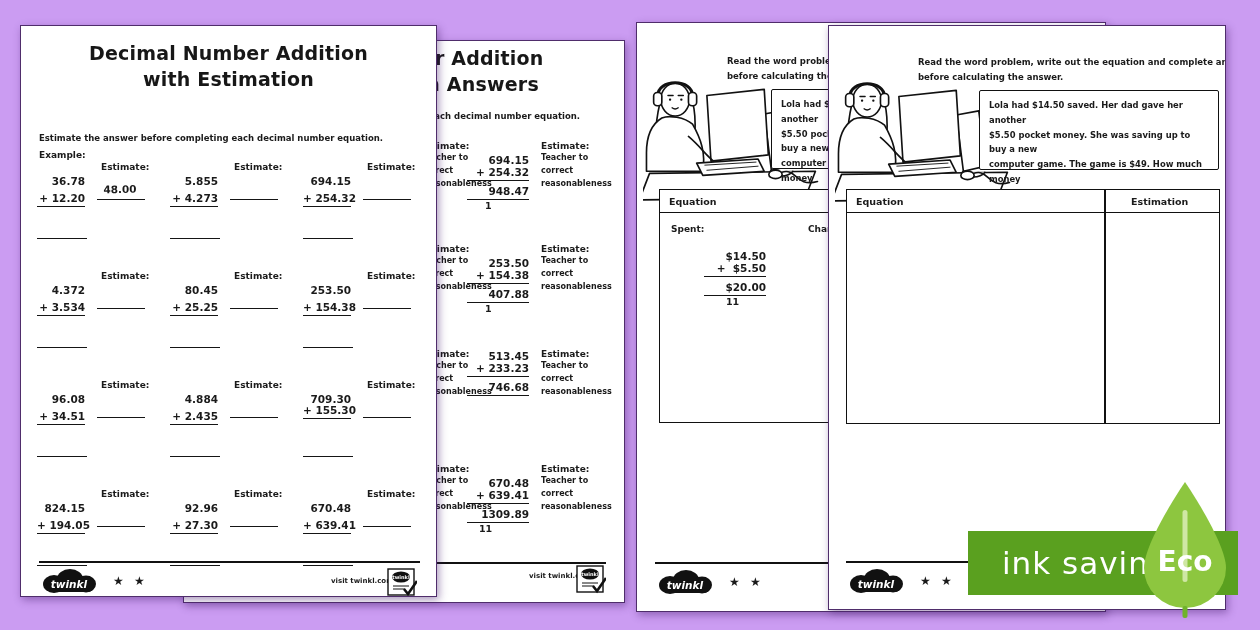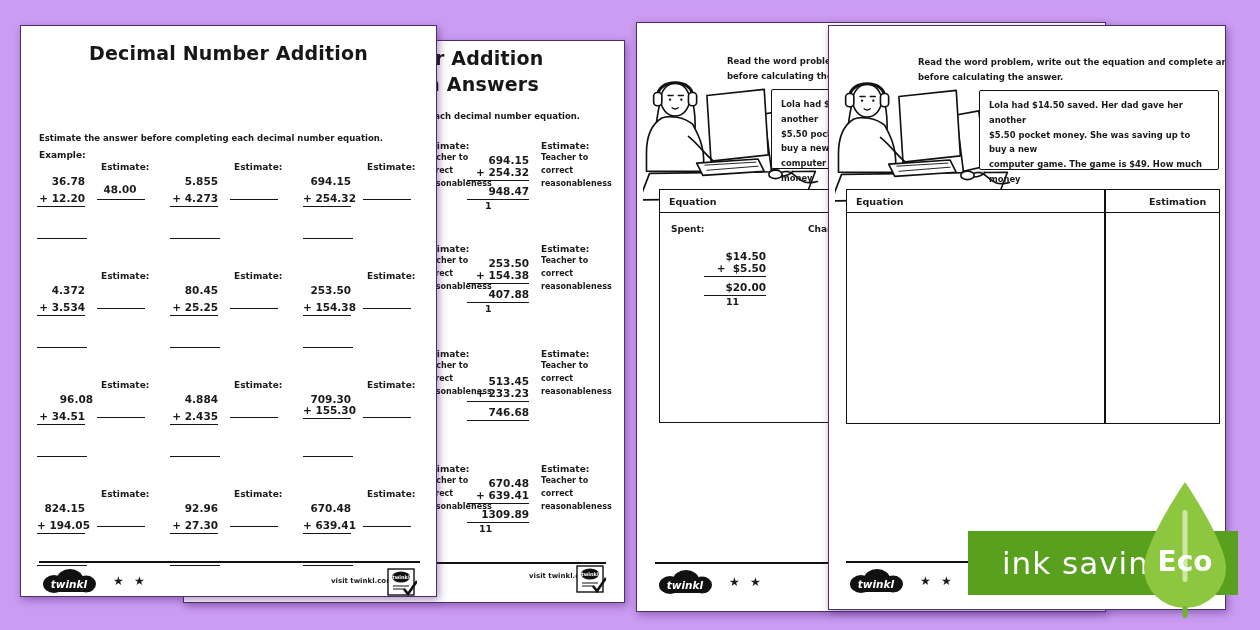--- a/index.html
+++ b/index.html
@@ -122,21 +122,21 @@
     <div class="note">reasonableness</div>
   </div>
 
   <div class="abs" style="left:237px;top:308px;">
     <div class="lbl">Estimate:</div>
     <div class="note">Teacher to</div>
     <div class="note">correct</div>
     <div class="note">reasonableness</div>
   </div>
   <div class="abs" style="left:283px;top:308px;width:62px;">
-    <div class="num" style="margin-top:26px;">513.45</div>
+    <div class="num" style="margin-top:1px;">513.45</div>
     <div class="num rl">+ 233.23</div>
     <div class="num rl" style="margin-top:4px;">746.68</div>
   </div>
   <div class="abs" style="left:357px;top:308px;">
     <div class="lbl">Estimate:</div>
     <div class="note">Teacher to</div>
     <div class="note">correct</div>
     <div class="note">reasonableness</div>
   </div>
 
@@ -161,20 +161,21 @@
 
   <div class="abs fline" style="left:20px;top:521px;width:402px;"></div>
   <div class="abs tiny" style="left:345px;top:531px;">visit twinkl.com</div>
   <svg class="abs" style="left:392px;top:524px;" width="30" height="30">
       <use href="#badge"></use>
     </svg>
 </div>
 
 <div class="page" id="p1" style="left:20px;top:25px;width:417px;height:572px;z-index:3;">
   <div class="abs ttl" style="top:16px;">Decimal Number Addition</div>
+  <div class="abs ttl" style="top:42px;">with Estimation</div>
   <div class="abs sm" style="left:18px;top:107px;">Estimate the answer before completing each decimal number equation.</div>
   <div class="abs lbl" style="left:18px;top:124px;">Example:</div>
 
   <div class="abs" style="left:18px;top:136px;">
     <div class="abs lbl" style="left:62px;top:0;">Estimate:</div>
     <div class="abs hand" style="left:56px;top:21px;width:50px;">48.00</div>
     <div class="abs rule" style="left:58px;top:37px;width:48px;"></div>
     <div class="abs num" style="left:0;top:13px;width:46px;">36.78</div>
     <div class="abs num rl" style="left:-2px;top:30px;width:48px;">+ 12.20</div>
     <div class="abs rule" style="left:-2px;top:76px;width:50px;"></div>
@@ -216,21 +217,21 @@
     <div class="abs lbl" style="left:62px;top:0;">Estimate:</div>
     <div class="abs rule" style="left:58px;top:37px;width:48px;"></div>
     <div class="abs num" style="left:0;top:13px;width:46px;">253.50</div>
     <div class="abs num rl" style="left:-2px;top:30px;width:48px;">+ 154.38</div>
     <div class="abs rule" style="left:-2px;top:76px;width:50px;"></div>
   </div>
 
   <div class="abs" style="left:18px;top:354px;">
     <div class="abs lbl" style="left:62px;top:0;">Estimate:</div>
     <div class="abs rule" style="left:58px;top:37px;width:48px;"></div>
-    <div class="abs num" style="left:8px;top:13px;width:46px;">96.08</div>
+    <div class="abs num" style="left:0;top:13px;width:46px;">96.08</div>
     <div class="abs num rl" style="left:-2px;top:30px;width:48px;">+ 34.51</div>
     <div class="abs rule" style="left:-2px;top:76px;width:50px;"></div>
   </div>
 
   <div class="abs" style="left:151px;top:354px;">
     <div class="abs lbl" style="left:62px;top:0;">Estimate:</div>
     <div class="abs rule" style="left:58px;top:37px;width:48px;"></div>
     <div class="abs num" style="left:0;top:13px;width:46px;">4.884</div>
     <div class="abs num rl" style="left:-2px;top:30px;width:48px;">+ 2.435</div>
     <div class="abs rule" style="left:-2px;top:76px;width:50px;"></div>
@@ -324,21 +325,21 @@
   <div class="abs wordbox" style="left:150px;top:64px;width:240px;height:80px;">
     <div>Lola had $14.50 saved. Her dad gave her another</div>
     <div>$5.50 pocket money. She was saving up to buy a new</div>
     <div>computer game. The game is $49. How much money</div>
     <div>does Lola already have and how much more does she</div>
     <div>need to save?</div>
   </div>
   <div class="abs tbl" style="left:17px;top:163px;width:374px;height:235px;">
     <div class="thead">Equation</div>
     <div class="abs" style="left:257px;top:0;bottom:0;width:1.7px;background:#111;"></div>
-    <div class="abs lbl" style="left:282px;top:6px;font-size:9.5px;padding-left:20px;">Estimation</div>
+    <div class="abs lbl" style="left:264px;top:6px;font-size:9.5px;padding-left:20px;">Estimation</div>
   </div>
   <div class="abs fline" style="left:17px;top:535px;width:374px;"></div>
   <svg class="abs" style="left:17px;top:541px;" width="62" height="30">
       <use href="#tlogo"></use>
     </svg>
   <div class="abs stars" style="left:91px;top:548px;">★ ★</div>
 </div>
 
 <div class="eco-banner">
   <span>ink saving</span>

